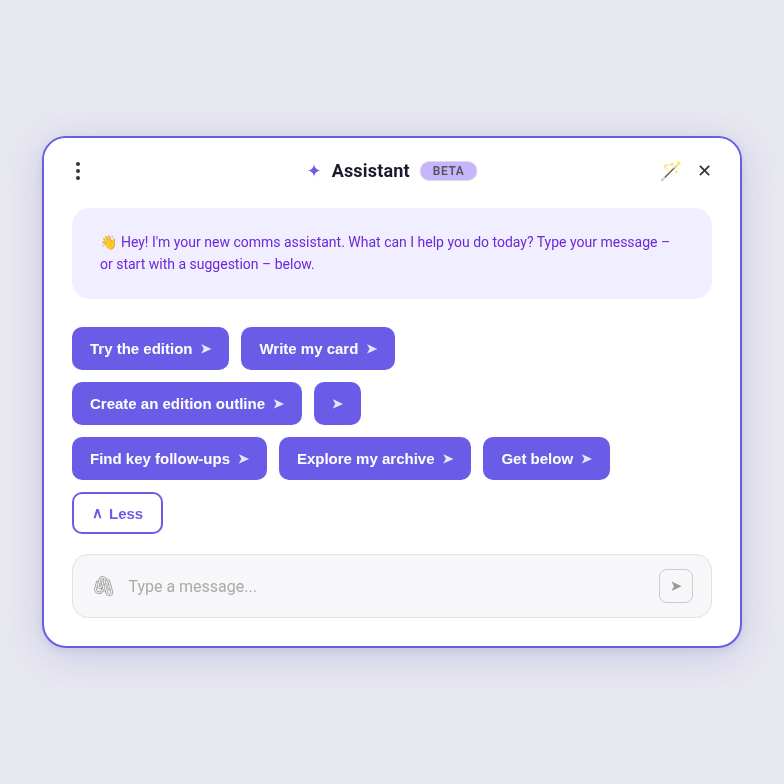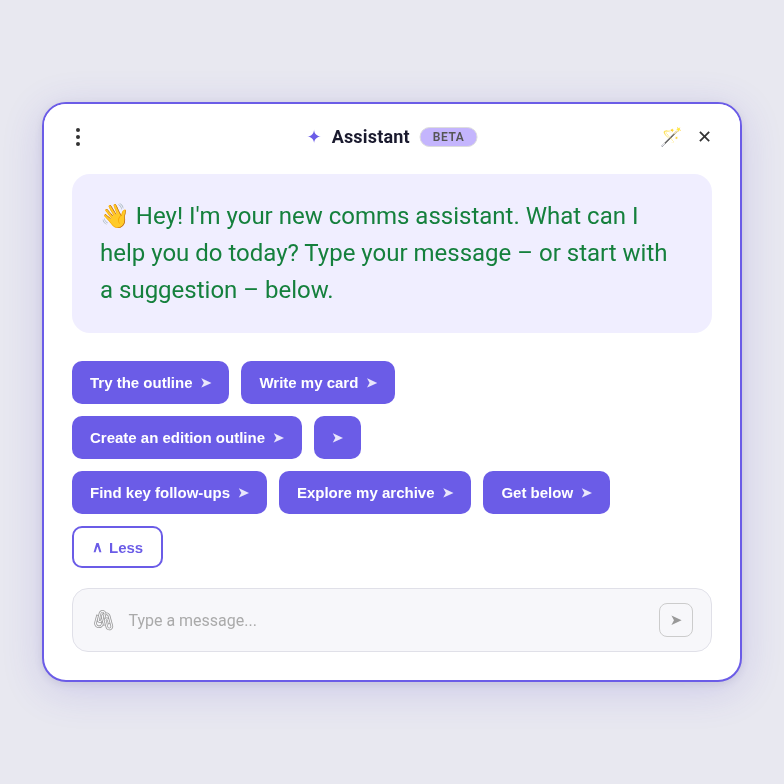--- a/index.html
+++ b/index.html
@@ -114,23 +114,23 @@
     }
 
     .assistant-message {
       background: #f0eeff;
       border-radius: 18px;
       padding: 24px 28px;
       margin-bottom: 28px;
     }
 
     .assistant-message-text {
-      font-size: 24px;
+      font-size: 14px;
       line-height: 1.55;
-      color: #15803d;
+      color: #6d28d9;
       font-weight: 400;
     }
 
     .suggestions-area {
       padding: 0 28px;
       display: flex;
       flex-direction: column;
       gap: 12px;
     }
 
@@ -254,21 +254,21 @@
     <div class="assistant-message">
       <p class="assistant-message-text">
         <span>👋</span><span> Hey! I'm your new comms assistant. What can I help you do today? Type your message – or start with a suggestion – below.</span>
       </p>
     </div>
   </div>
 
   <div class="suggestions-area">
     <div class="suggestions-row">
       <button class="suggestion-btn">
-        <span>Try the outline</span>
+        <span>Try the edition</span>
         <span class="send-arrow">➤</span>
       </button>
       <button class="suggestion-btn">
         <span>Write my card</span>
         <span class="send-arrow">➤</span>
       </button>
     </div>
 
     <div class="suggestions-row">
       <button class="suggestion-btn">

